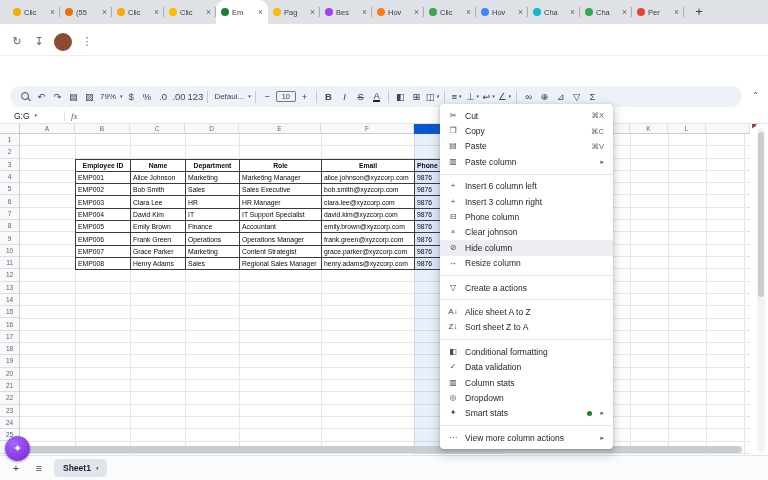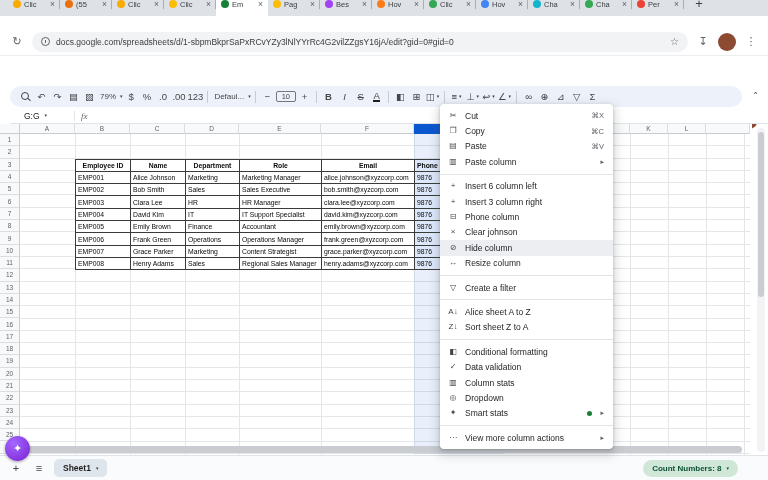--- a/index.html
+++ b/index.html
@@ -1,21 +1,21 @@
 <!DOCTYPE html>
 <html style="--accent-blue: #0b57d0; --selection-tint: rgba(11,87,208,0.09); --toolbar-bg: #edf2fa; --sheets-green: #188038; --smart-chip-dot: #188038; --count-pill-bg: #d0e7d8; --count-pill-text: #0d5233; --active-sheet-tab-bg: #dfe5ec; --assistant-purple: #7a1fd0;"><head>
 <meta charset="utf-8">
 <style>
   *{margin:0;padding:0;box-sizing:border-box;}
   html,body{width:768px;height:480px;overflow:hidden;background:#fff;
     font-family:"Liberation Sans","DejaVu Sans",sans-serif;}
   .screen{position:relative;width:768px;height:480px;background:#fff;}
 
   
-  .tabstrip{position:absolute;top:0;left:0;right:0;height:16px;background:#dee1e6;
+  .tabstrip{position:absolute;top:0;left:0;right:0;height:24px;background:#dee1e6;
     display:flex;align-items:flex-end;padding-left:8px;}
   .tabs{display:flex;align-items:flex-end;}
   .tab{position:relative;width:52px;height:24px;display:flex;align-items:center;gap:3px;
     padding:0 5px;border-radius:9px 9px 0 0;color:#3c4043;flex:none;}
   .tab.active{background:#fff;}
   .tab:not(.active)::after{content:"";position:absolute;right:0;top:7px;bottom:7px;width:1px;background:#a8adb3;}
   .fav{width:8px;height:8px;border-radius:50%;flex:none;}
   .tlabel{font-size:7.5px;white-space:nowrap;overflow:hidden;flex:1;}
   .tclose{font-size:8.5px;color:#5f6368;flex:none;line-height:1;}
   .newtab{width:20px;height:20px;margin:0 0 3px 5px;font-size:13px;color:#3c4043;
@@ -74,21 +74,21 @@
   .tdiv{width:1px;height:12px;background:#c7cad1;margin:0 3px;flex:none;}
   .mag{position:relative;width:15px;}
   .mag::before{content:"";position:absolute;width:6px;height:6px;border:1.2px solid #444746;
     border-radius:50%;left:3px;top:4px;}
   .mag::after{content:"";position:absolute;width:4px;height:1.2px;background:#444746;
     left:9px;top:11px;transform:rotate(45deg);}
   .collapse{position:absolute;right:9px;top:7px;font-size:8px;color:#444746;}
 
   
   .formulabar{position:absolute;top:108px;left:0;right:0;height:16px;background:#fff;
-    border-bottom:1px solid #e0e3e7;display:flex;align-items:center;margin-left:10px;}
+    border-bottom:1px solid #e0e3e7;display:flex;align-items:center;}
   .namebox{width:58px;padding-left:14px;font-size:8.5px;color:#1f1f1f;display:flex;align-items:center;gap:5px;}
   .fbdiv{width:1px;height:10px;background:#e0e3e7;margin:0 6px;}
   .fx{font-size:9px;font-style:italic;color:#5f6368;font-family:"Liberation Serif","DejaVu Serif",serif;}
 
   
   .grid{position:absolute;top:124px;left:0;width:752px;height:331px;background:#fff;overflow:hidden;}
   .corner{position:absolute;left:0;top:0;width:20px;height:10px;background:#f8f9fa;
     border-right:1px solid #c9ccd1;border-bottom:1px solid #c9ccd1;z-index:3;}
   .colhead{position:absolute;top:0;height:10px;background:#f8f9fa;border-bottom:1px solid #c9ccd1;
     border-right:1px solid #dadde1;font-size:6.5px;color:#5f6368;display:flex;
@@ -215,25 +215,20 @@
           <span class="fav" style="background: rgb(234, 67, 53);"></span>
           <span class="tlabel">Per</span>
           <span class="tclose">×</span>
         </div>
       </div>
     <div class="newtab">+</div>
   </div>
 
   <div class="addressbar">
     <span class="nav-ic">↻</span>
-    <div class="omnibox">
-      <span class="site-ic"></span>
-      <span class="url">docs.google.com/spreadsheets/d/1-sbpmBkprSaPxRCvYZy3lNlYYrRc4G2vilZZgsY16jA/edit?gid=0#gid=0</span>
-      <span class="star">☆</span>
-    </div>
     <span class="nav-ic">↧</span>
     <span class="avatar"></span>
     <span class="nav-ic">⋮</span>
   </div>
 
   <div class="appheader">
     <span class="sheets-logo">
       <svg width="15" height="20" viewBox="0 0 12 16">
         <path d="M7.5 0H1.2C.5 0 0 .5 0 1.2v13.6C0 15.5.5 16 1.2 16h9.6c.7 0 1.2-.5 1.2-1.2V4.5L7.5 0z" fill="#188038"></path>
         <path d="M7.5 0v4.5H12L7.5 0z" fill="#6fbf92"></path>
@@ -565,21 +560,21 @@
         <span class="mic">⊘</span>
         <span class="mlabel">Hide column</span>
       </div>
       <div class="mitem">
         <span class="mic">↔</span>
         <span class="mlabel">Resize column</span>
       </div>
       <div class="mdiv"></div>
       <div class="mitem">
         <span class="mic">▽</span>
-        <span class="mlabel">Create a filter</span>
+        <span class="mlabel">Create a actions</span>
       </div>
       <div class="mdiv"></div>
       <div class="mitem">
         <span class="mic">A↓</span>
         <span class="mlabel">Alice sheet A to Z</span>
       </div>
       <div class="mitem">
         <span class="mic">Z↓</span>
         <span class="mlabel">Sort sheet Z to A</span>
       </div>
@@ -614,23 +609,19 @@
       </div>
     </div>
 
   <div class="sheetbar">
     <span class="sb-ic">+</span>
     <span class="sb-ic">≡</span>
     <div class="sheettab">
       <span>Sheet1</span>
       <span class="caret">▾</span>
     </div>
-    <div class="counter">
-      <span>Count Numbers: 8</span>
-      <span class="caret">▾</span>
-    </div>
   </div>
 
   <div class="assistant">
     <span>✦</span>
   </div>
 
 </div>
 
 </body></html>

